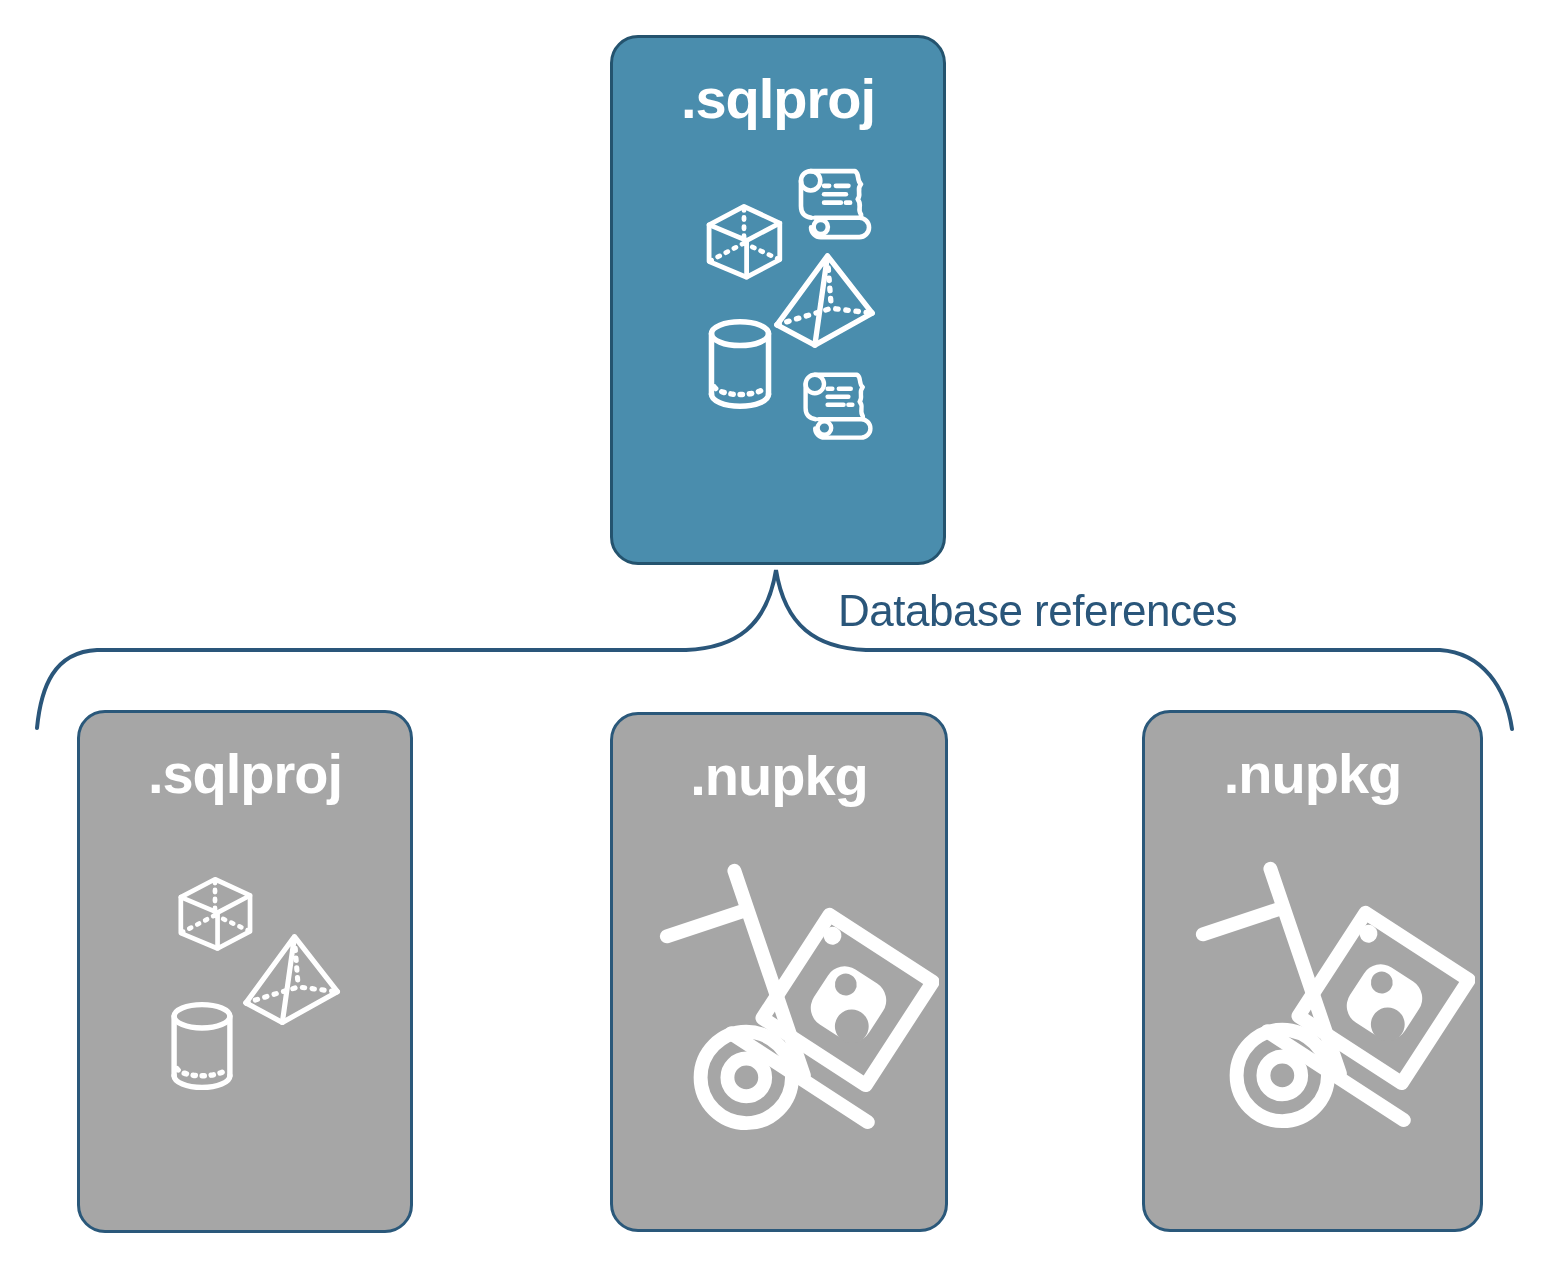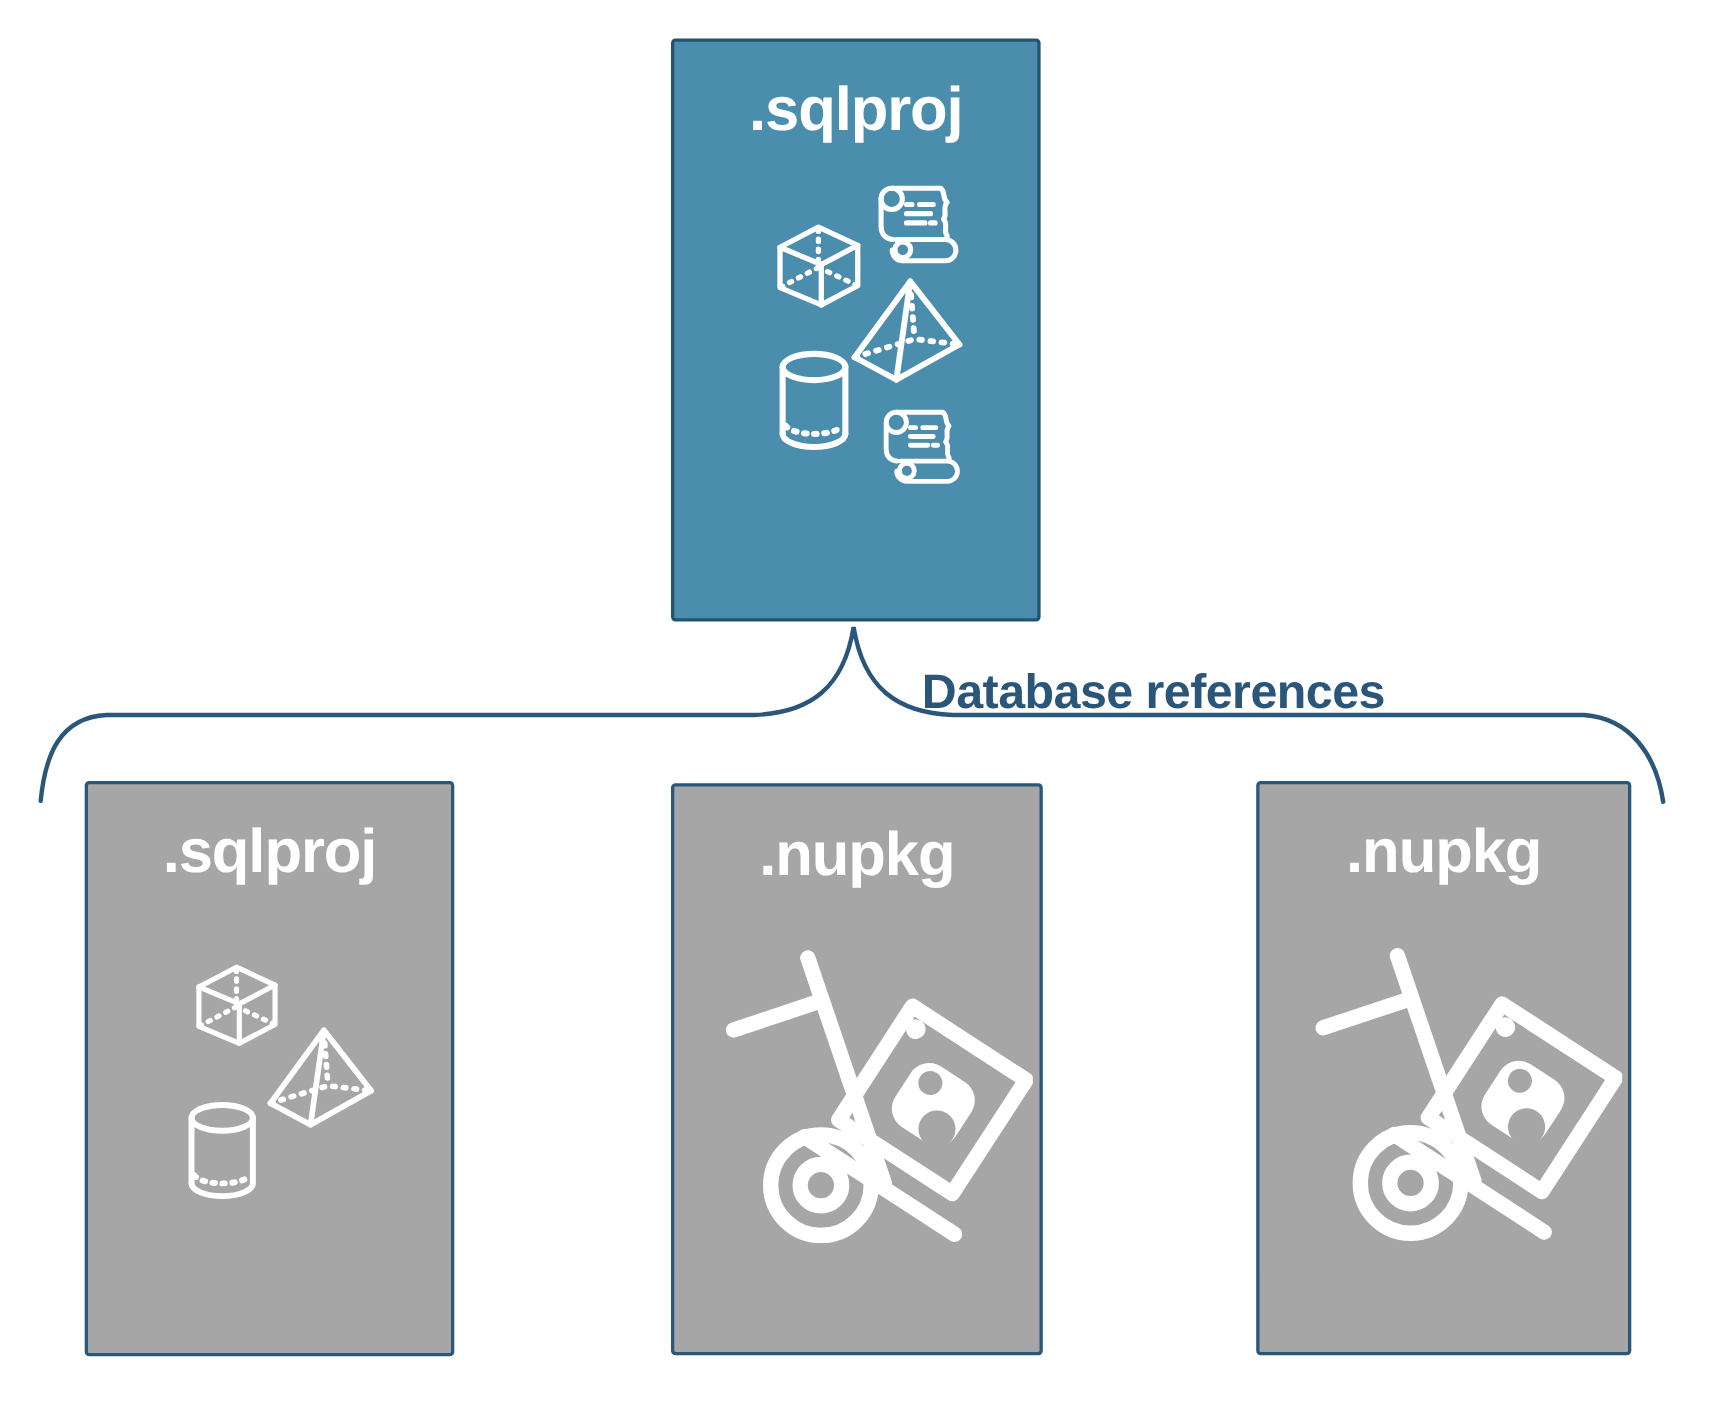--- a/index.html
+++ b/index.html
@@ -13,21 +13,21 @@
     --background:#FFFFFF;
   }
   html,body{margin:0;padding:0;}
   body{
     width:1566px;height:1274px;position:relative;overflow:hidden;
     background:var(--background);
     font-family:"Liberation Sans","DejaVu Sans",sans-serif;
   }
   .box{
     position:absolute;
-    border-radius:4px;
+    border-radius:28px;
     border:3.5px solid var(--child-border);
     background:var(--child-fill);
     box-sizing:border-box;
   }
   .box.root{
     left:610px;top:35px;width:336px;height:530px;
     background:var(--root-fill);
     border-color:var(--root-border);
   }
   #child-0{left:77px;top:710px;width:336px;height:523px;}
@@ -44,25 +44,24 @@
   }
   .icon{position:absolute;}
   .st{stroke:var(--icon-color);fill:none;}
   .blob{fill:var(--icon-color);stroke:none;}
   .hole{fill:var(--child-fill);stroke:none;}
   #brace-svg{position:absolute;left:0;top:0;pointer-events:none;}
   .brace-path{stroke:var(--connector);stroke-width:4;fill:none;stroke-linecap:round;}
   #connector-label{
     position:absolute;left:838px;top:586px;
     color:var(--connector);
-    font-weight:bold;
+    font-weight:normal;
     font-size:44px;
     letter-spacing:-0.5px;
     white-space:nowrap;
-    margin-top:19px;
   }
 </style>
 </head>
 <body>
 
 <svg width="0" height="0" style="position:absolute" aria-hidden="true">
   <defs>
     <symbol id="sym-cube" viewBox="0 0 110 110">
       <g class="st" stroke-width="5.5" stroke-linecap="round" stroke-linejoin="round">
         <path d="M15,33 L55,12 L96,31 L58,51 Z"></path>

